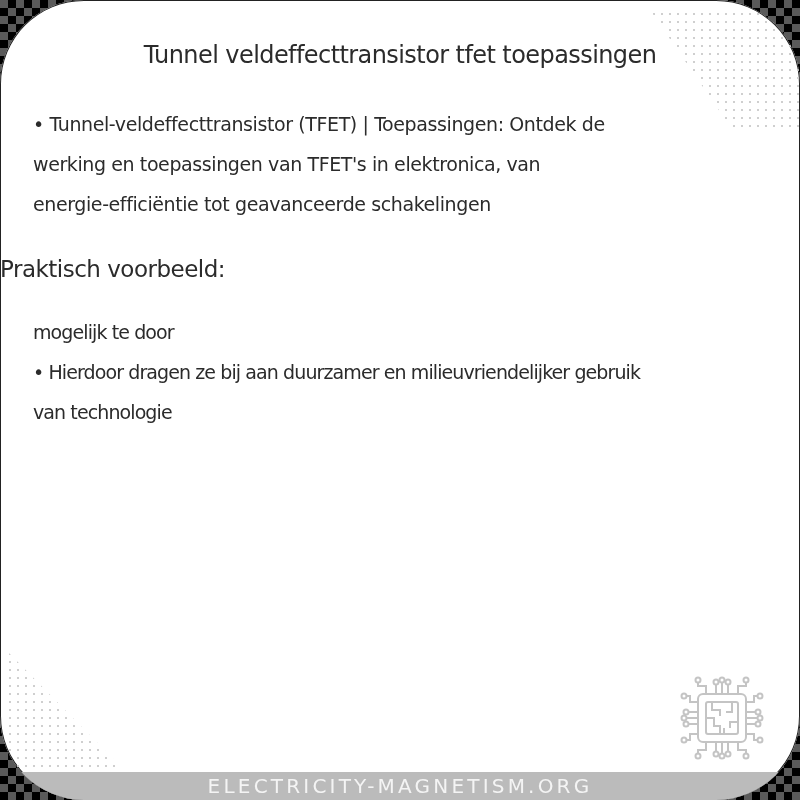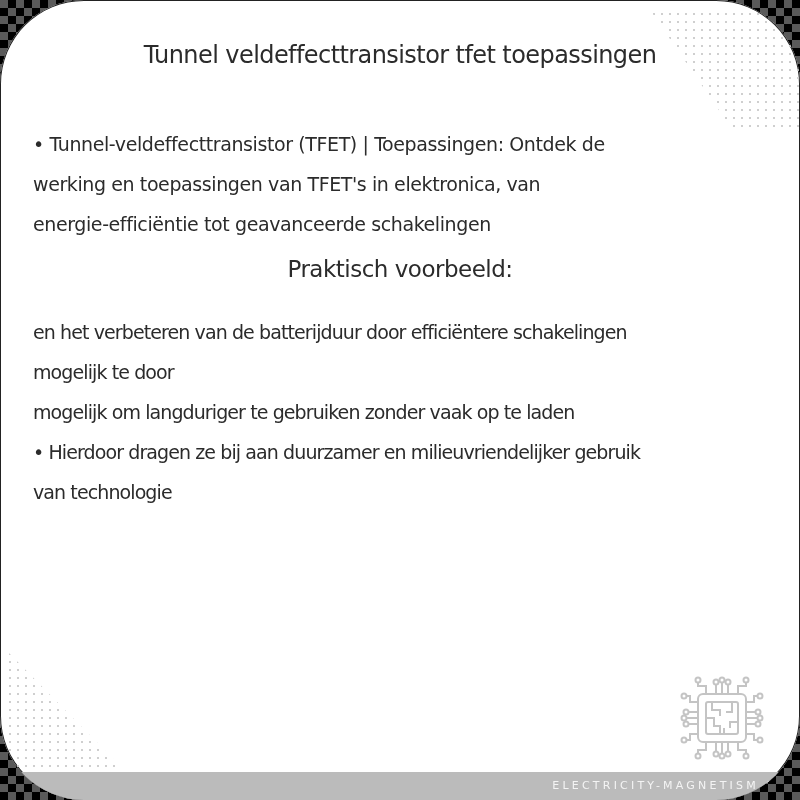--- a/index.html
+++ b/index.html
@@ -53,48 +53,48 @@
       font-family: "DejaVu Sans", sans-serif;
       font-size: 25px;
       letter-spacing: -0.6px;
       color: #2b2b2b;
       transform: scaleX(0.96);
     }
     .subtitle {
       position: absolute;
       left: 0; right: 0;
       top: 256px;
-      text-align: center;
+      text-align: left;
       font-family: "DejaVu Sans", sans-serif;
       font-size: 23px;
       letter-spacing: -0.5px;
       color: #2b2b2b;
     }
     .para {
       position: absolute;
       left: 33px;
       width: 760px;
       font-family: "DejaVu Sans", sans-serif;
       color: #2b2b2b;
       font-size: 19px;
       line-height: 40px;
       letter-spacing: -0.4px;
     }
-    .intro { top: 124px; }
+    .intro { top: 104px; }
     .examples { top: 312px; letter-spacing: -0.9px; }
     .line { white-space: nowrap; }
     .footer {
       position: absolute;
       left: 0; right: 0;
       top: 772px;
       height: 28px;
       background: #bbbbbb;
-      text-align: right;
+      text-align: center;
       font-family: "DejaVu Sans", sans-serif;
-      font-size: 11px;
+      font-size: 20px;
       letter-spacing: 3.2px;
       color: #f4f4f4;
       line-height: 28px;
     }
     .chip-icon {
       position: absolute;
       left: 676px;
       top: 672px;
       width: 92px;
       height: 92px;
@@ -112,23 +112,21 @@
 
     <div class="para intro">
       <div class="line">• Tunnel-veldeffecttransistor (TFET) | Toepassingen: Ontdek de</div>
       <div class="line">werking en toepassingen van TFET's in elektronica, van</div>
       <div class="line">energie-efficiëntie tot geavanceerde schakelingen</div>
     </div>
 
     <div class="subtitle">Praktisch voorbeeld:</div>
 
     <div class="para examples">
-      <div class="line">en het verbeteren van de batterijduur door efficiëntere schakelingen</div>
       <div class="line">mogelijk te door</div>
-      <div class="line">mogelijk om langduriger te gebruiken zonder vaak op te laden</div>
       <div class="line">• Hierdoor dragen ze bij aan duurzamer en milieuvriendelijker gebruik</div>
       <div class="line">van technologie</div>
     </div>
 
     <svg class="chip-icon" viewBox="0 0 92 92" fill="none" stroke="#c4c4c4" stroke-width="2">
       <rect x="22" y="22" width="48" height="48" rx="5"></rect>
       <rect x="30" y="30" width="32" height="32" rx="2"></rect>
       <path d="M36 30 v8 h8 v6 M56 30 v10 h-6 M30 46 h8 v8 h6 v8 M62 50 h-8 v6 M48 62 v-6"></path>
 
       <path d="M30 22 v-8 h-8 v-4 M40 22 v-10 M46 22 v-12 M52 22 v-10 M62 22 v-8 h8 v-4"></path>

